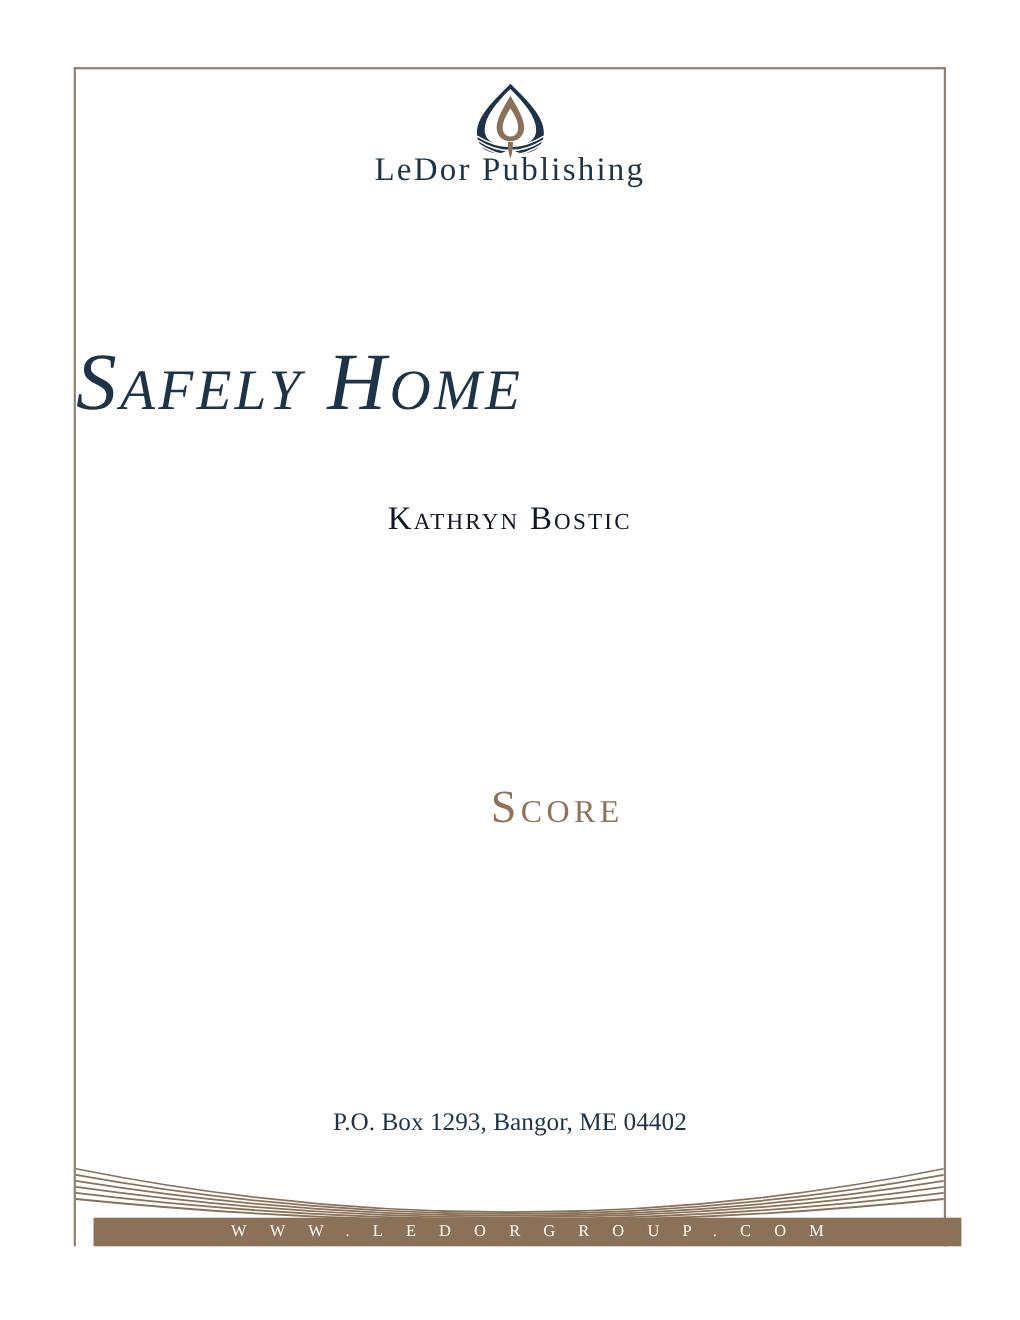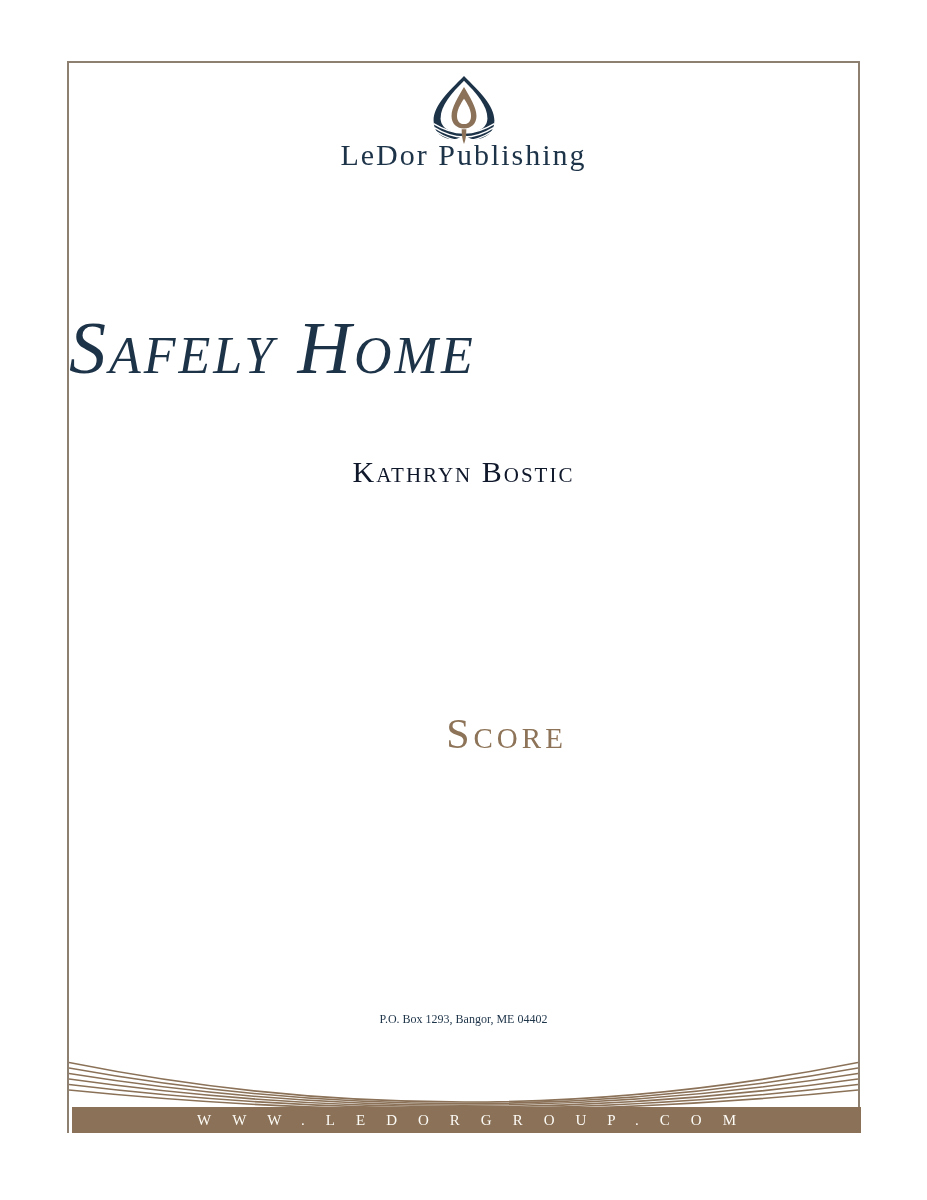--- a/index.html
+++ b/index.html
@@ -83,35 +83,35 @@
     color: #8d7357;
     white-space: nowrap;
     padding-left: 43px;
   }
   .contact-block {
     position: absolute;
     top: 946px;
     left: 0;
     width: 100%;
     text-align: center;
-    font-size: 12px;
+    font-size: 23px;
     line-height: 21px;
     color: #1d3348;
   }
   .arcs-svg {
     position: absolute;
     left: 0;
     top: 998px;
     width: 789px;
     height: 47px;
     display: block;
   }
   .footer-bar {
     position: absolute;
-    left: 3px;
+    left: 16px;
     bottom: 0;
     width: 100%;
     height: 26px;
     background: #8a7157;
     text-align: center;
   }
   .footer-url {
     display: inline-block;
     padding-left: 21px;
     color: #fdfbf6;

